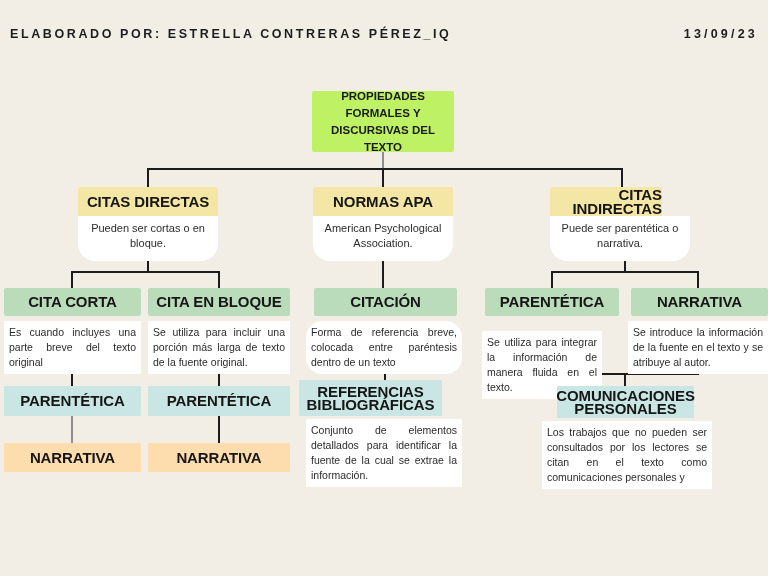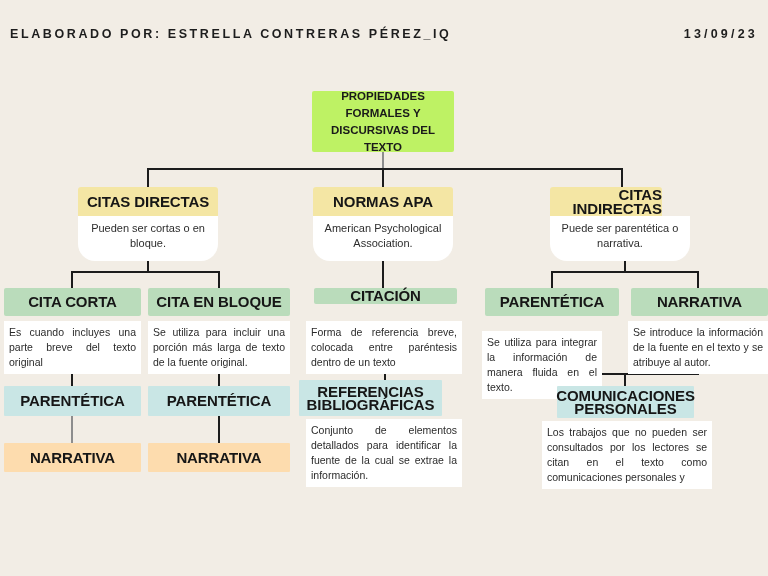--- a/index.html
+++ b/index.html
@@ -91,22 +91,22 @@
 
 <div class="node hdr yellow" style="left:550px;top:187px;width:112px;height:29px;text-align:right;">CITAS INDIRECTAS</div>
 <div class="node note" style="left:550px;top:216px;width:140px;min-height:41px;">Puede ser parentética o narrativa.</div>
 
 <div class="node hdr green" style="left:4px;top:288px;width:137px;height:28px;">CITA CORTA</div>
 <div class="node desc" style="left:4px;top:321px;width:137px;min-height:45px;">Es cuando incluyes una parte breve del texto original</div>
 
 <div class="node hdr green" style="left:148px;top:288px;width:142px;height:28px;">CITA EN BLOQUE</div>
 <div class="node desc" style="left:148px;top:321px;width:142px;min-height:45px;">Se utiliza para incluir una porción más larga de texto de la fuente original.</div>
 
-<div class="node hdr green" style="left:314px;top:288px;width:143px;height:16px;">CITACIÓN</div>
-<div class="node desc" style="left:306px;top:321px;width:156px;min-height:45px;">Forma de referencia breve, colocada entre paréntesis dentro de un texto</div>
+<div class="node hdr green" style="left:314px;top:288px;width:143px;height:28px;">CITACIÓN</div>
+<div class="node desc" style="left:306px;top:321px;width:156px;min-height:45px;border-radius:16px;">Forma de referencia breve, colocada entre paréntesis dentro de un texto</div>
 
 <div class="node hdr green" style="left:485px;top:288px;width:134px;height:28px;">PARENTÉTICA</div>
 <div class="node desc" style="left:482px;top:331px;width:120px;min-height:45px;">Se utiliza para integrar la información de manera fluida en el texto.</div>
 
 <div class="node hdr green" style="left:631px;top:288px;width:137px;height:28px;">NARRATIVA</div>
 <div class="node desc" style="left:628px;top:321px;width:140px;min-height:45px;">Se introduce la información de la fuente en el texto y se atribuye al autor.</div>
 
 <div class="node hdr teal" style="left:4px;top:386px;width:137px;height:30px;">PARENTÉTICA</div>
 <div class="node hdr teal" style="left:148px;top:386px;width:142px;height:30px;">PARENTÉTICA</div>
 

